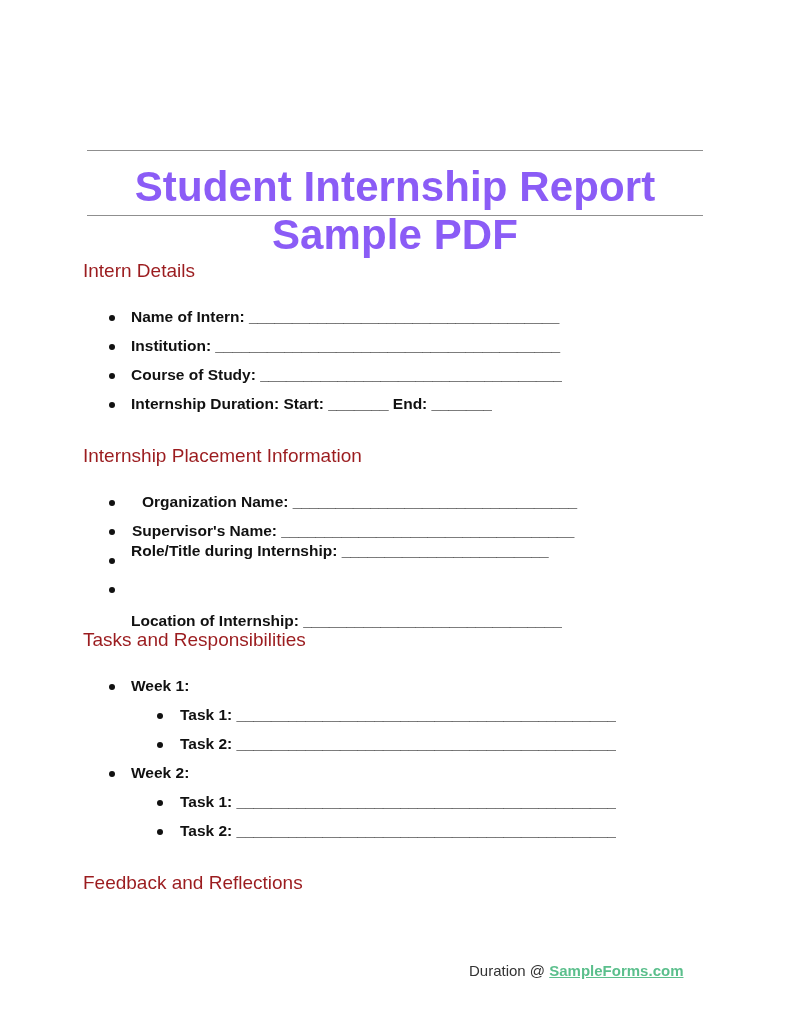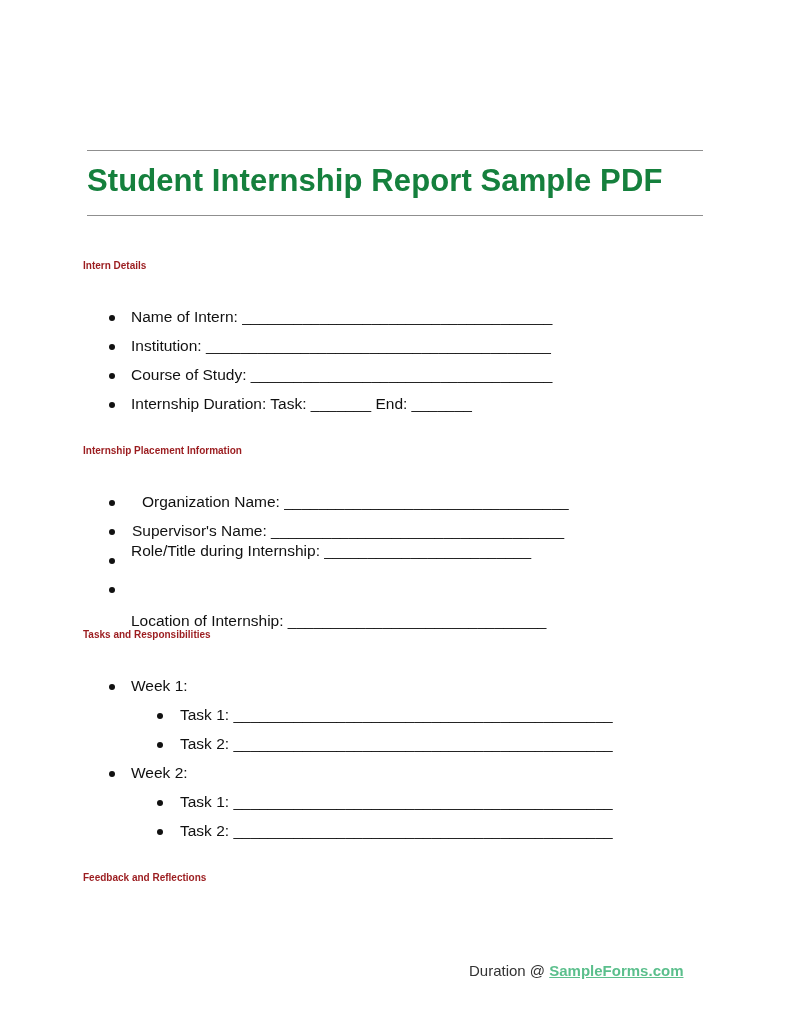--- a/index.html
+++ b/index.html
@@ -1,43 +1,43 @@
 <!DOCTYPE html>
 <html><head>
   <meta charset="utf-8">
   <style>
     html, body { margin: 0; padding: 0; background: #ffffff; }
     body { width: 794px; height: 1031px; position: relative; overflow: hidden;
            font-family: "Liberation Sans", sans-serif; color: #111; }
     .rule { position: absolute; left: 87px; width: 616px; height: 1px; background: #8f8f8f; }
-    .title { position: absolute; left: 87px; width: 616px; top: 163px; 
-             font-size: 31px; font-weight: bold; color: #15803d; letter-spacing: 0.1px; }
-    .heading { position: absolute; left: 83px; font-size: 10px; font-weight: bold; color: #9b1c1f; }
-    .item { position: absolute; font-size: 15.5px; font-weight: normal; color: #111; white-space: pre; }
+    .title { position: absolute; left: 87px; width: 616px; top: 163px; text-align: center;
+             font-size: 42px; font-weight: bold; color: #8b5cf6; letter-spacing: 0.1px; }
+    .heading { position: absolute; left: 83px; font-size: 19px; font-weight: normal; color: #9b1c1f; }
+    .item { position: absolute; font-size: 15.5px; font-weight: bold; color: #111; white-space: pre; }
     .bullet { position: absolute; width: 6px; height: 6px; border-radius: 50%; background: #111; }
     .footer { position: absolute; top: 962px; left: 469px; font-size: 15px; color: #333; white-space: pre; }
     .footer a { color: #5bbf8c; font-weight: bold; text-decoration: underline; }
   </style>
 </head>
 <body>
 
 <div class="rule" style="top:150px;"></div>
 <div class="title">Student Internship Report Sample PDF</div>
 <div class="rule" style="top:215px;"></div>
 
 <div class="heading" style="top:260px;">Intern Details</div>
 
 <div class="bullet" style="left:109px;top:315px;"></div>
 <div class="item" style="left:131px;top:308px;">Name of Intern: ____________________________________</div>
 <div class="bullet" style="left:109px;top:344px;"></div>
 <div class="item" style="left:131px;top:337px;">Institution: ________________________________________</div>
 <div class="bullet" style="left:109px;top:373px;"></div>
 <div class="item" style="left:131px;top:366px;">Course of Study: ___________________________________</div>
 <div class="bullet" style="left:109px;top:402px;"></div>
-<div class="item" style="left:131px;top:395px;">Internship Duration: Task: _______ End: _______</div>
+<div class="item" style="left:131px;top:395px;">Internship Duration: Start: _______ End: _______</div>
 
 <div class="heading" style="top:445px;">Internship Placement Information</div>
 
 <div class="bullet" style="left:109px;top:500px;"></div>
 <div class="item" style="left:142px;top:493px;">Organization Name: _________________________________</div>
 <div class="bullet" style="left:109px;top:529px;"></div>
 <div class="item" style="left:131px;top:522px;margin-top:20px;">Role/Title during Internship: ________________________</div>
 <div class="bullet" style="left:109px;top:558px;"></div>
 <div class="item" style="left:132px;top:522px;">Supervisor's Name: __________________________________</div>
 <div class="bullet" style="left:109px;top:587px;"></div>

